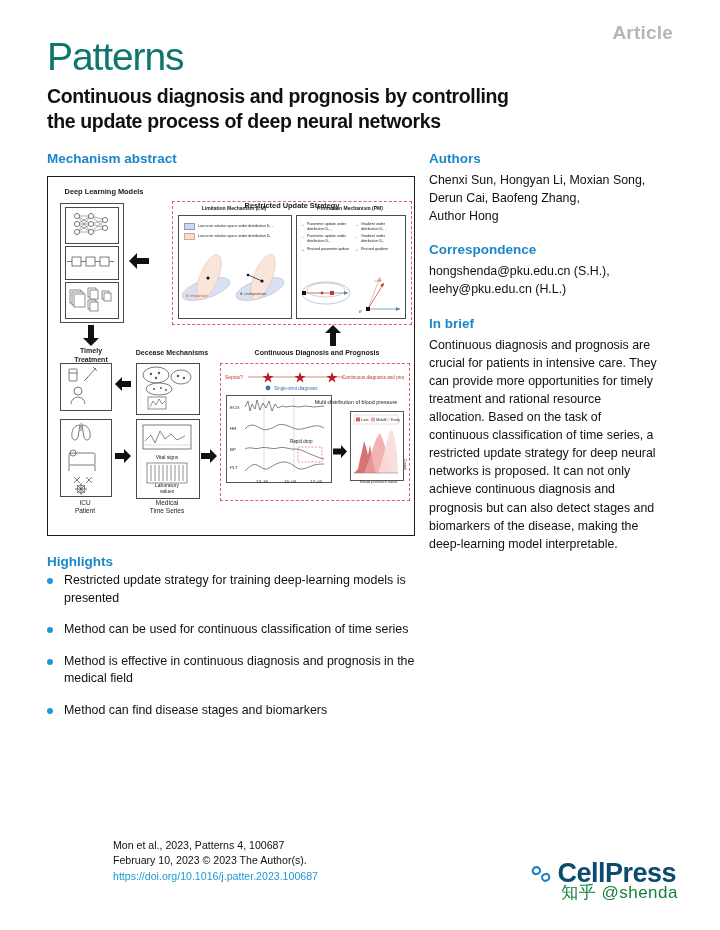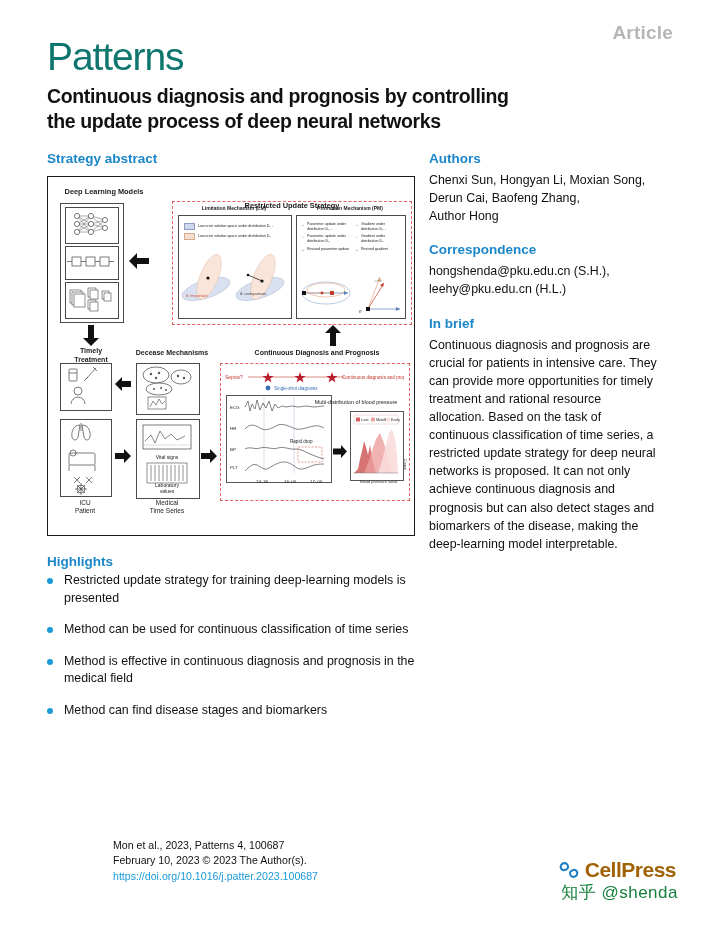--- a/index.html
+++ b/index.html
@@ -70,21 +70,21 @@
   
   #footer-cite {
     position: absolute; left: 113px; top: 838px;
     font-size: 10.6px; line-height: 1.45; color: #111;
   }
   #footer-doi { color: #1b9ad6; }
   #cellpress {
     position: absolute; right: 44px; top: 858px;
     display: flex; align-items: center; gap: 5px;
   }
-  #cp-text { font-size: 21px; font-weight: bold; color: #a16207; letter-spacing: -.5px; }
+  #cp-text { font-size: 27px; font-weight: bold; color: #0c4a6e; letter-spacing: -.5px; }
   #watermark {
     position: absolute; right: 42px; top: 881px;
     font-size: 17px; color: #15803d; letter-spacing: .5px;
   }
 
   
   #ga-box .t { position: absolute; }
   .ga-title {
     font-size: 7.4px; font-weight: bold; color: #1b1b1b;
     text-align: center;
@@ -99,21 +99,21 @@
 </head>
 <body>
 
 <div id="article-tag">Article</div>
 <div id="journal-logo">Patterns</div>
 <div id="paper-title">
   <div>Continuous diagnosis and prognosis by controlling</div>
   <div>the update process of deep neural networks</div>
 </div>
 
-<div id="ga-head" class="sec-head">Strategy abstract</div>
+<div id="ga-head" class="sec-head">Mechanism abstract</div>
 
 <div id="ga-box">
 
   <div class="t ga-title" style="left:4px; top:10px; width:104px;">Deep Learning Models</div>
   <div class="t ga-title" style="left:128px; top:24px; width:232px;">Restricted Update Strategy</div>
 
   <div class="box-k" style="left:12px; top:26px; width:62px; height:118px;"></div>
 
   <div class="box-k" style="left:17px; top:30px; width:52px; height:35px;"></div>
   <svg style="position:absolute;left:17px;top:30px;" width="52" height="35">

